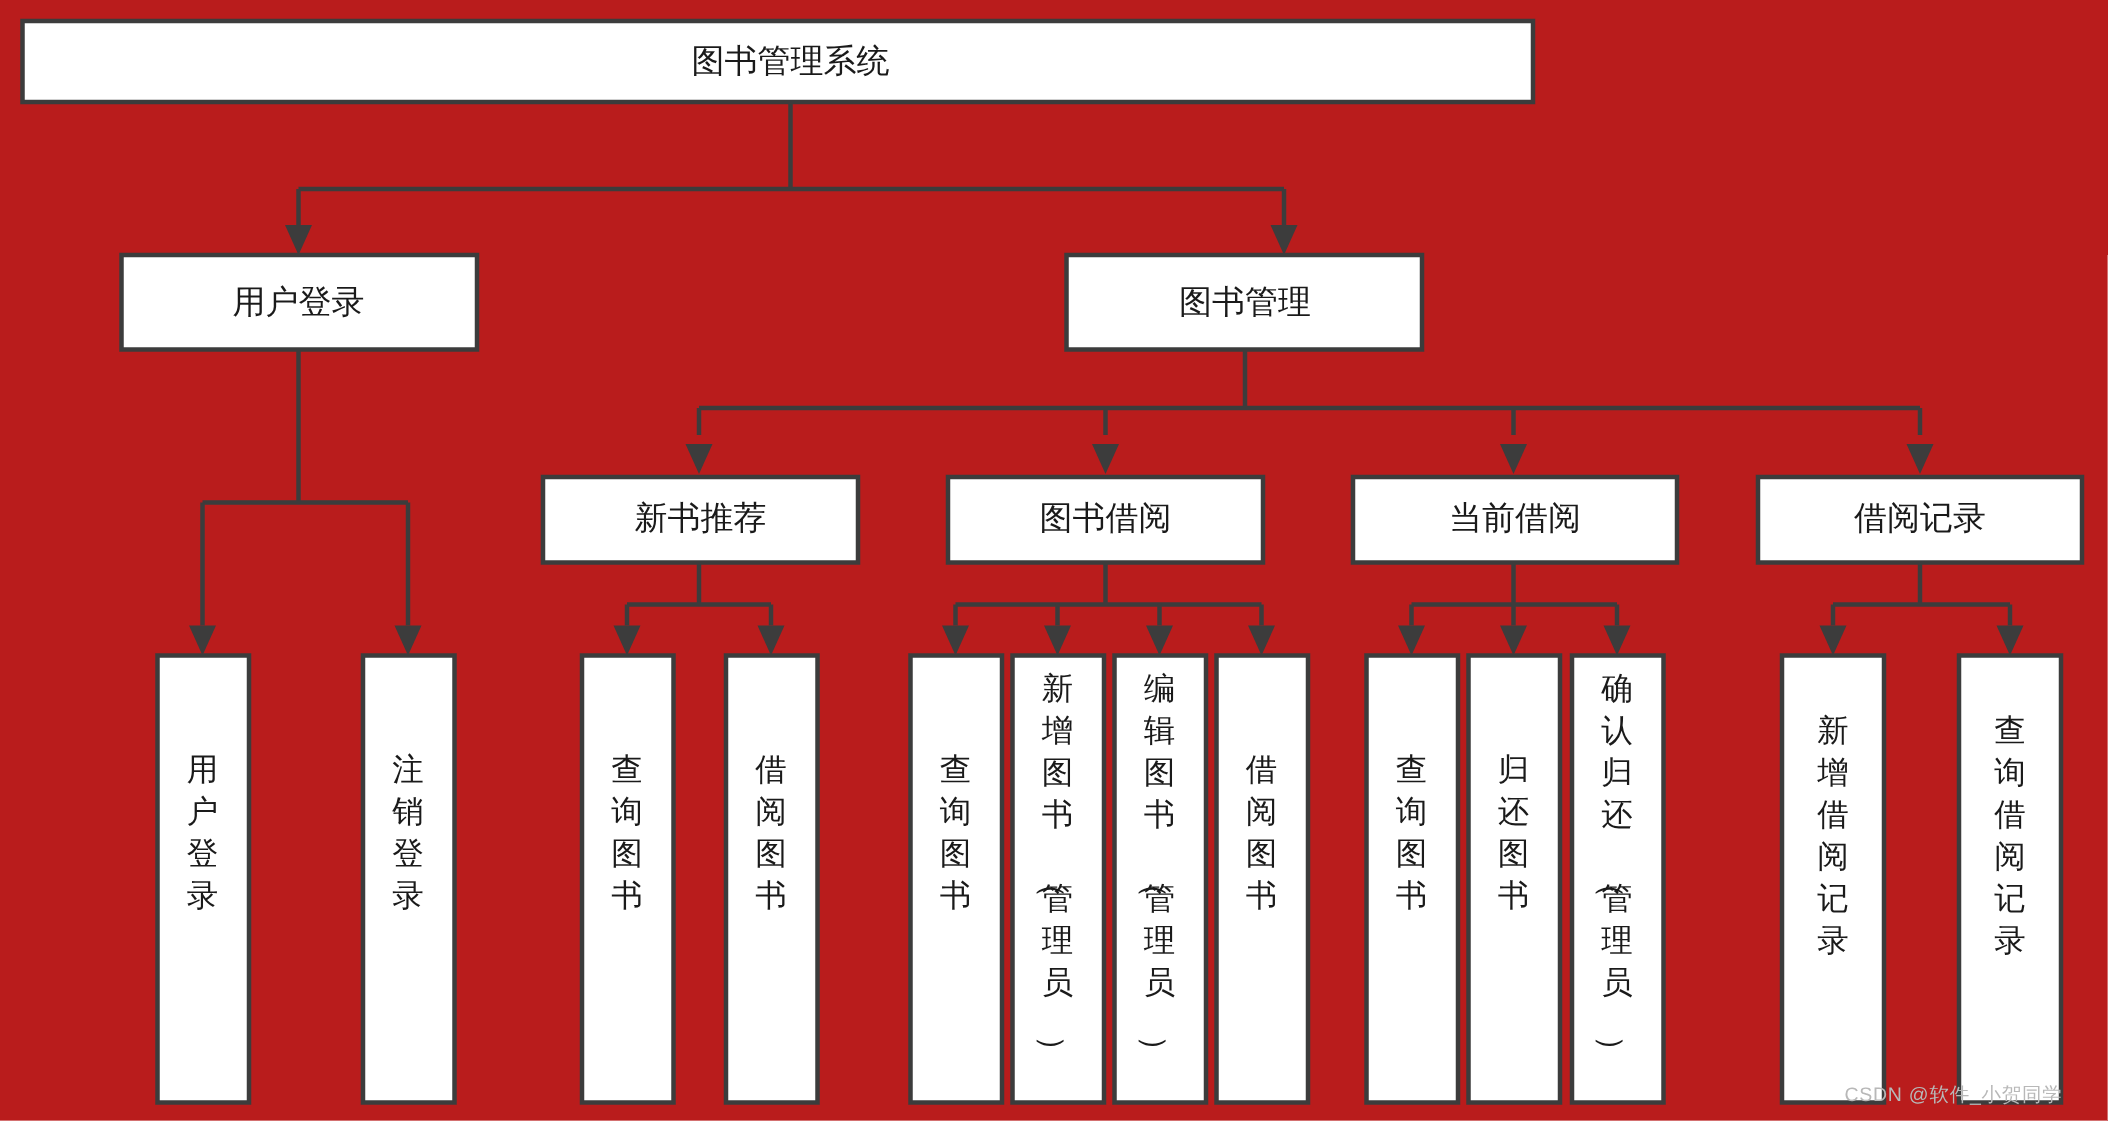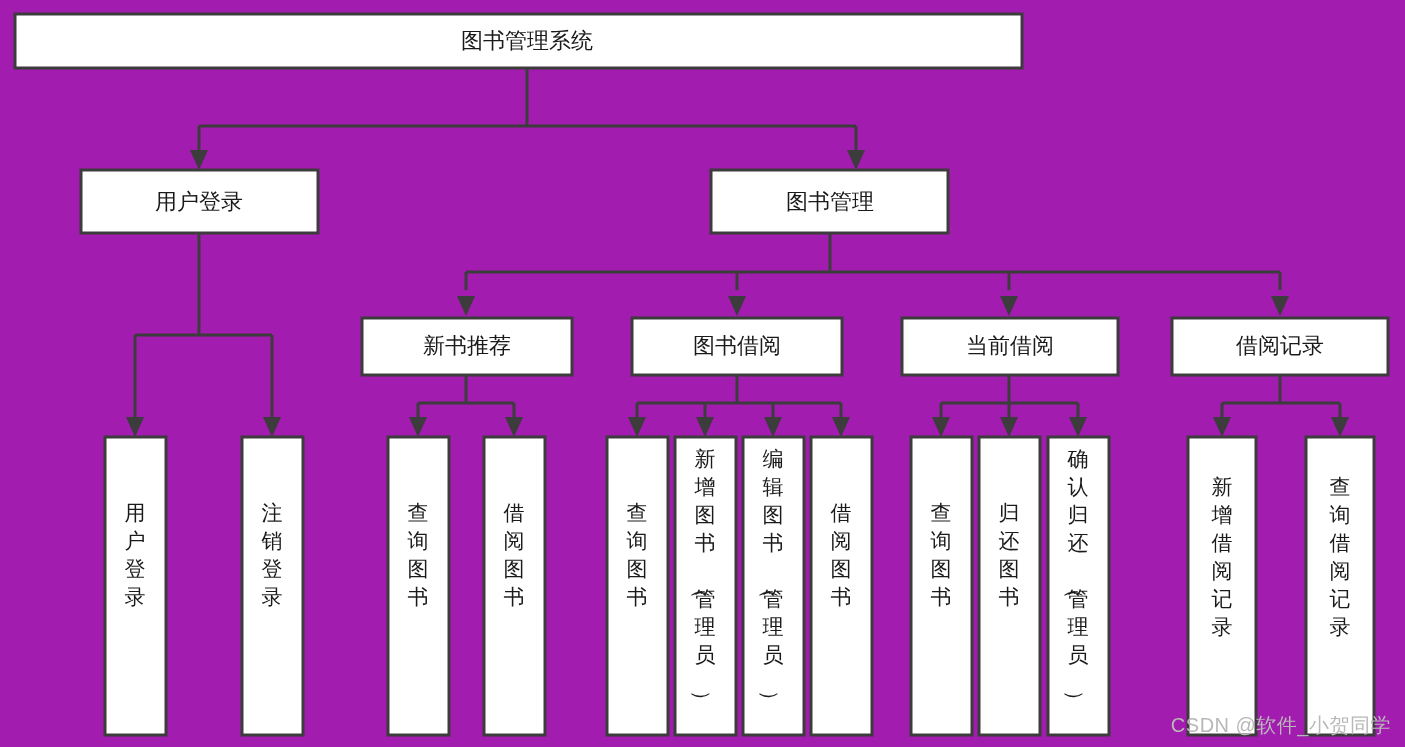--- a/index.html
+++ b/index.html
@@ -10,21 +10,21 @@
   body {
     width: 1405px;
     height: 747px;
     overflow: hidden;
     font-family: "Liberation Sans", "DejaVu Sans", sans-serif;
   }
   #diagram-root {
     position: relative;
     width: 1405px;
     height: 747px;
-    background: #a21caf;
+    background: #b91c1c;
   }
   svg#tree-svg {
     position: absolute;
     top: 0;
     left: 0;
     width: 1405px;
     height: 747px;
     display: block;
   }
   .node-box {
@@ -52,24 +52,24 @@
   }
   .node-label-v {
     font-family: "Liberation Sans", "DejaVu Sans", sans-serif;
     font-size: 21px;
     fill: #1a1a1a;
     text-anchor: middle;
     white-space: pre;
   }
   .watermark {
     position: absolute;
-    right: 14px;
+    right: 30px;
     bottom: 8px;
     font-family: "Liberation Sans", "DejaVu Sans", sans-serif;
-    font-size: 20px;
+    font-size: 13px;
     color: #b8b8b8;
     letter-spacing: 0.5px;
     user-select: none;
     white-space: nowrap;
   }
 </style>
 </head>
 <body>
 
 <div id="diagram-root">

